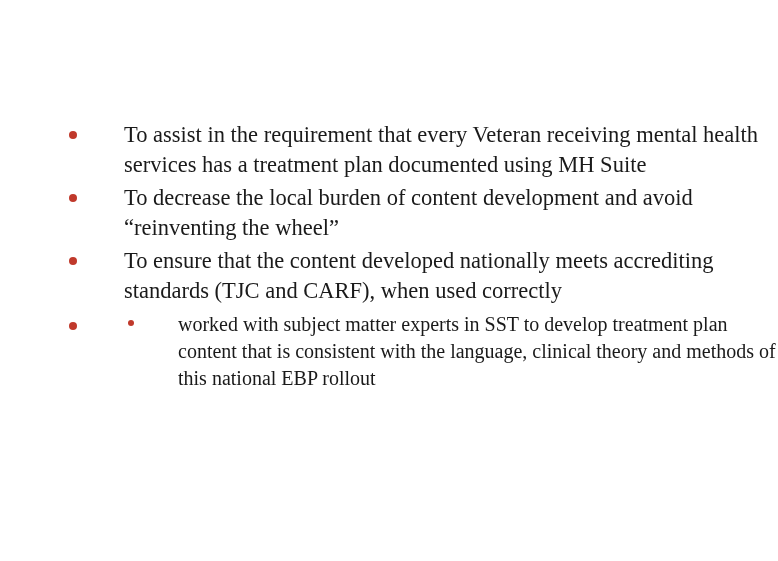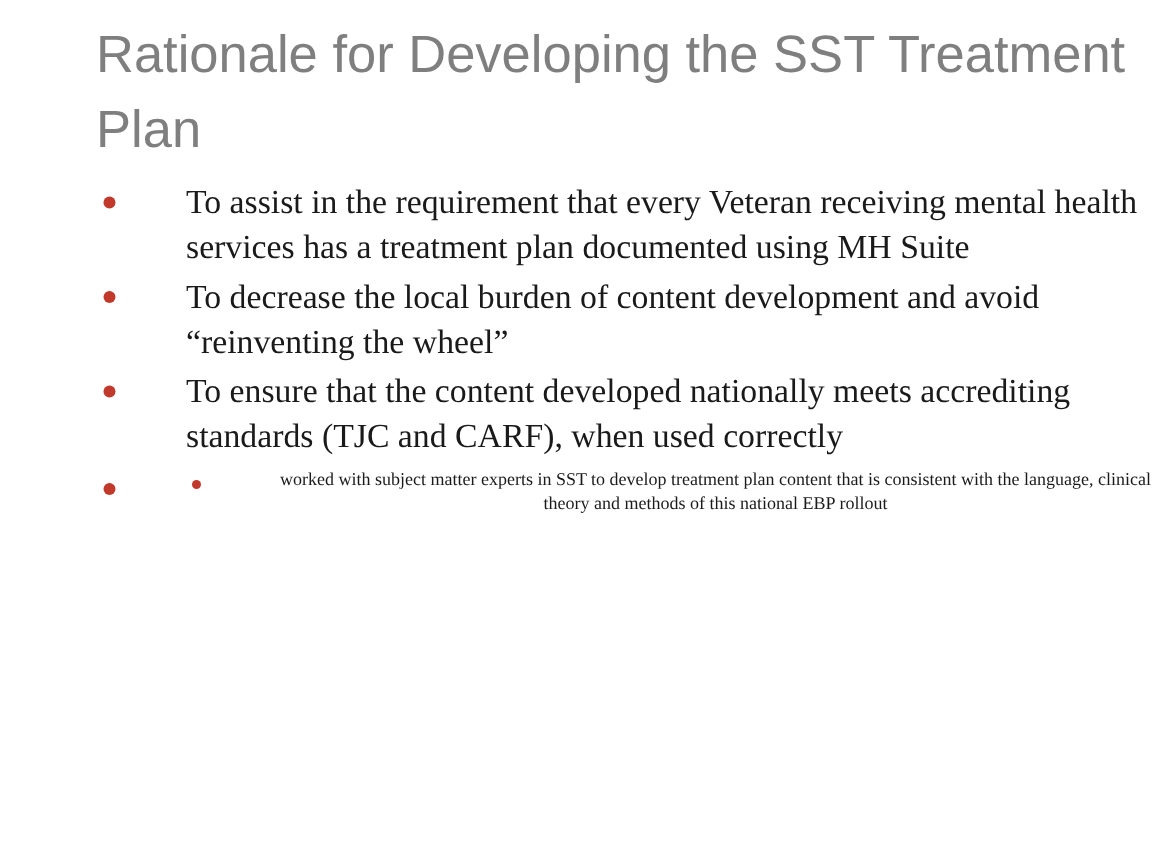--- a/index.html
+++ b/index.html
@@ -63,41 +63,39 @@
   }
   .sub-list {
     list-style: none;
     margin: 4px 0 0 0;
     padding: 0;
   }
   .sub-item {
     position: relative;
     padding-left: 28px;
     margin-left: 26px;
-    font-size: 12px;
+    font-size: 20px;
     line-height: 1.36;
     color: #1a1a1a;
-    text-align: center;
   }
   .sub-item > .bullet-dot-sm {
     position: absolute;
     left: 10px;
     top: 9px;
     width: 6px;
     height: 6px;
     border-radius: 50%;
     background: #c0392b;
   }
 </style>
 </head>
 <body>
 
 <div class="slide">
 
-  <div class="slide-title">Rationale for Developing the SST Treatment Plan</div>
 
   <ul class="body-list">
 
     <li class="bullet-item">
       <span class="bullet-dot"></span>
       <span class="bullet-text">To assist in the requirement that every Veteran receiving mental health services has a treatment plan documented using MH Suite</span>
     </li>
 
     <li class="bullet-item">
       <span class="bullet-dot"></span>

